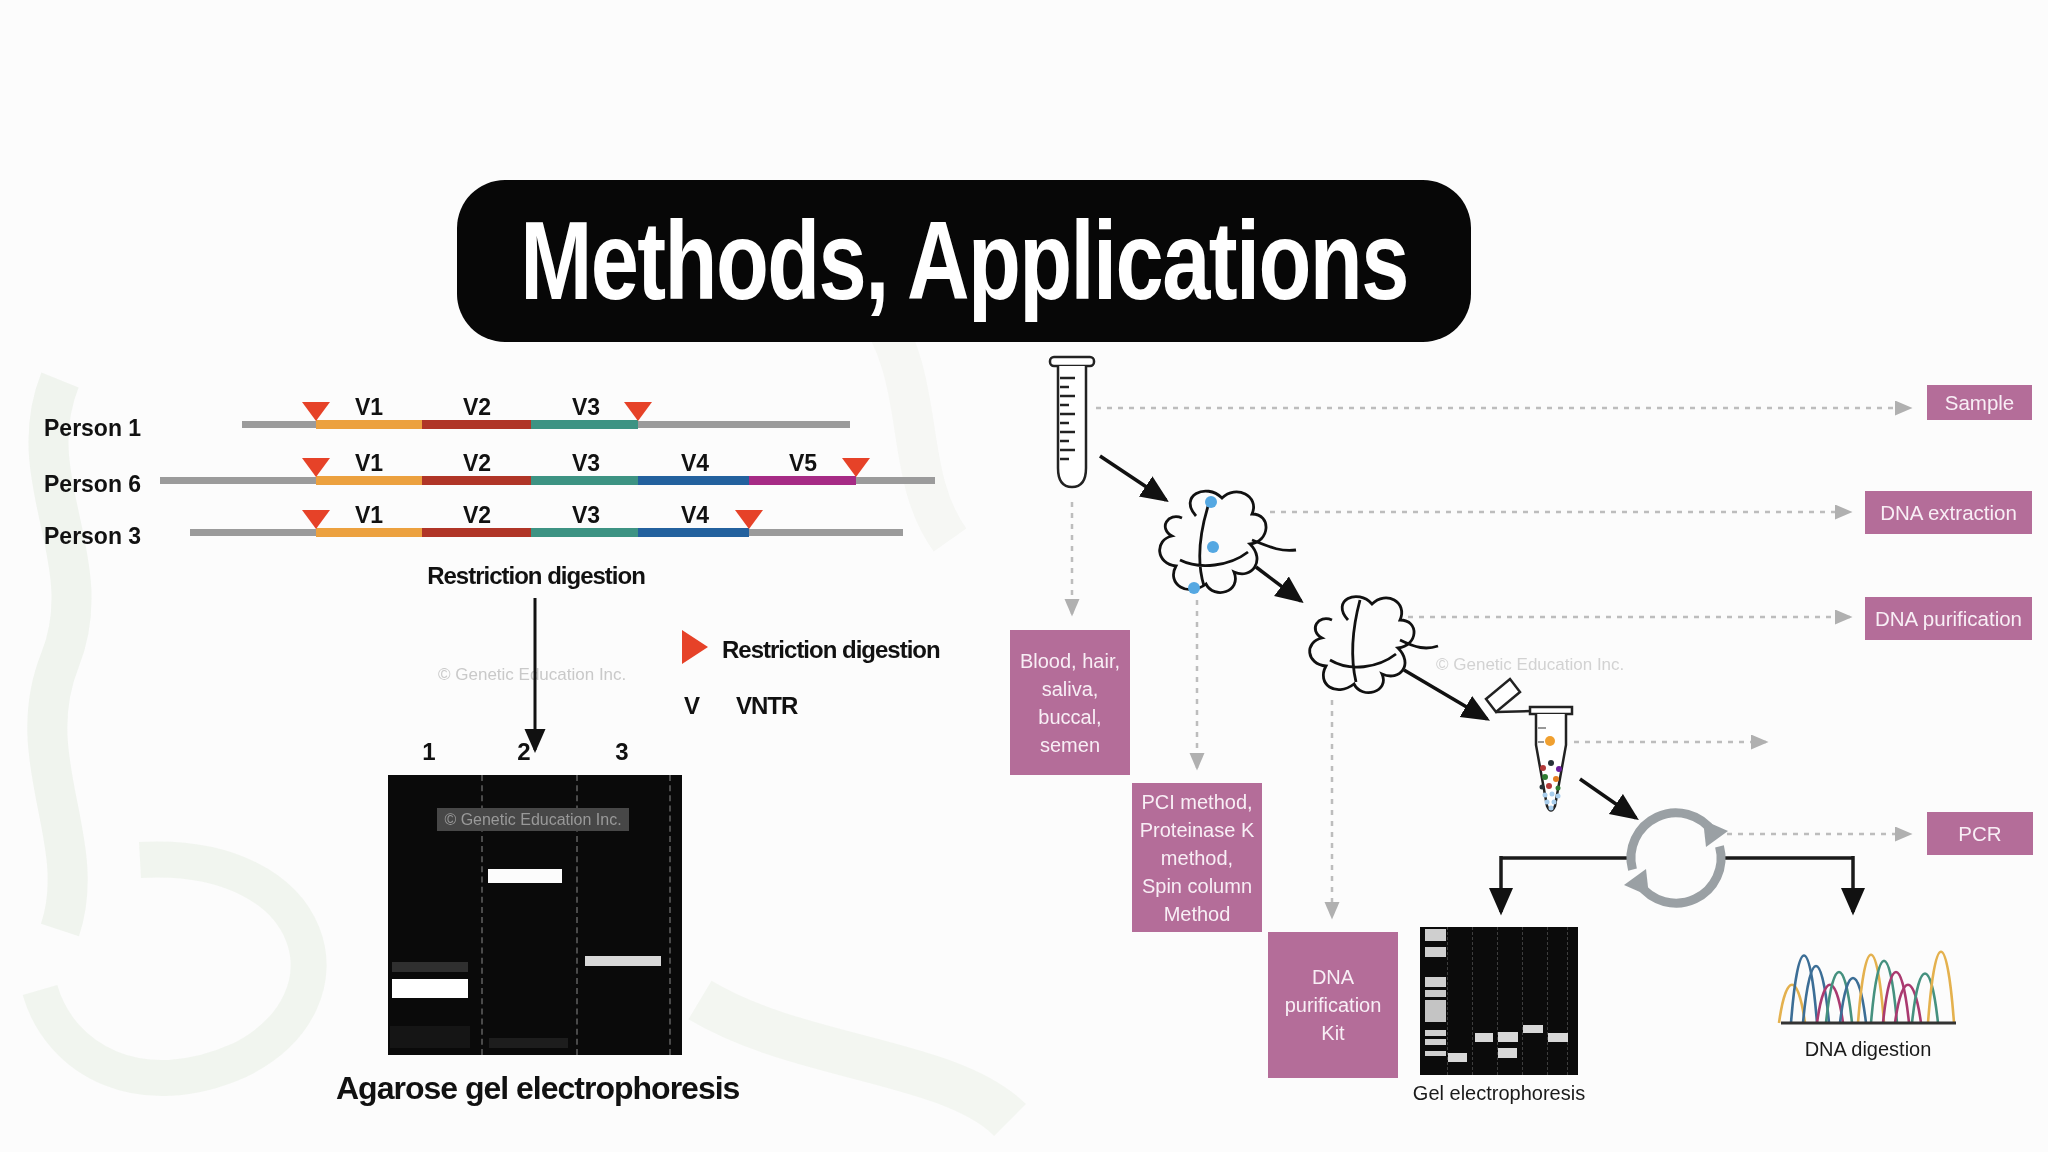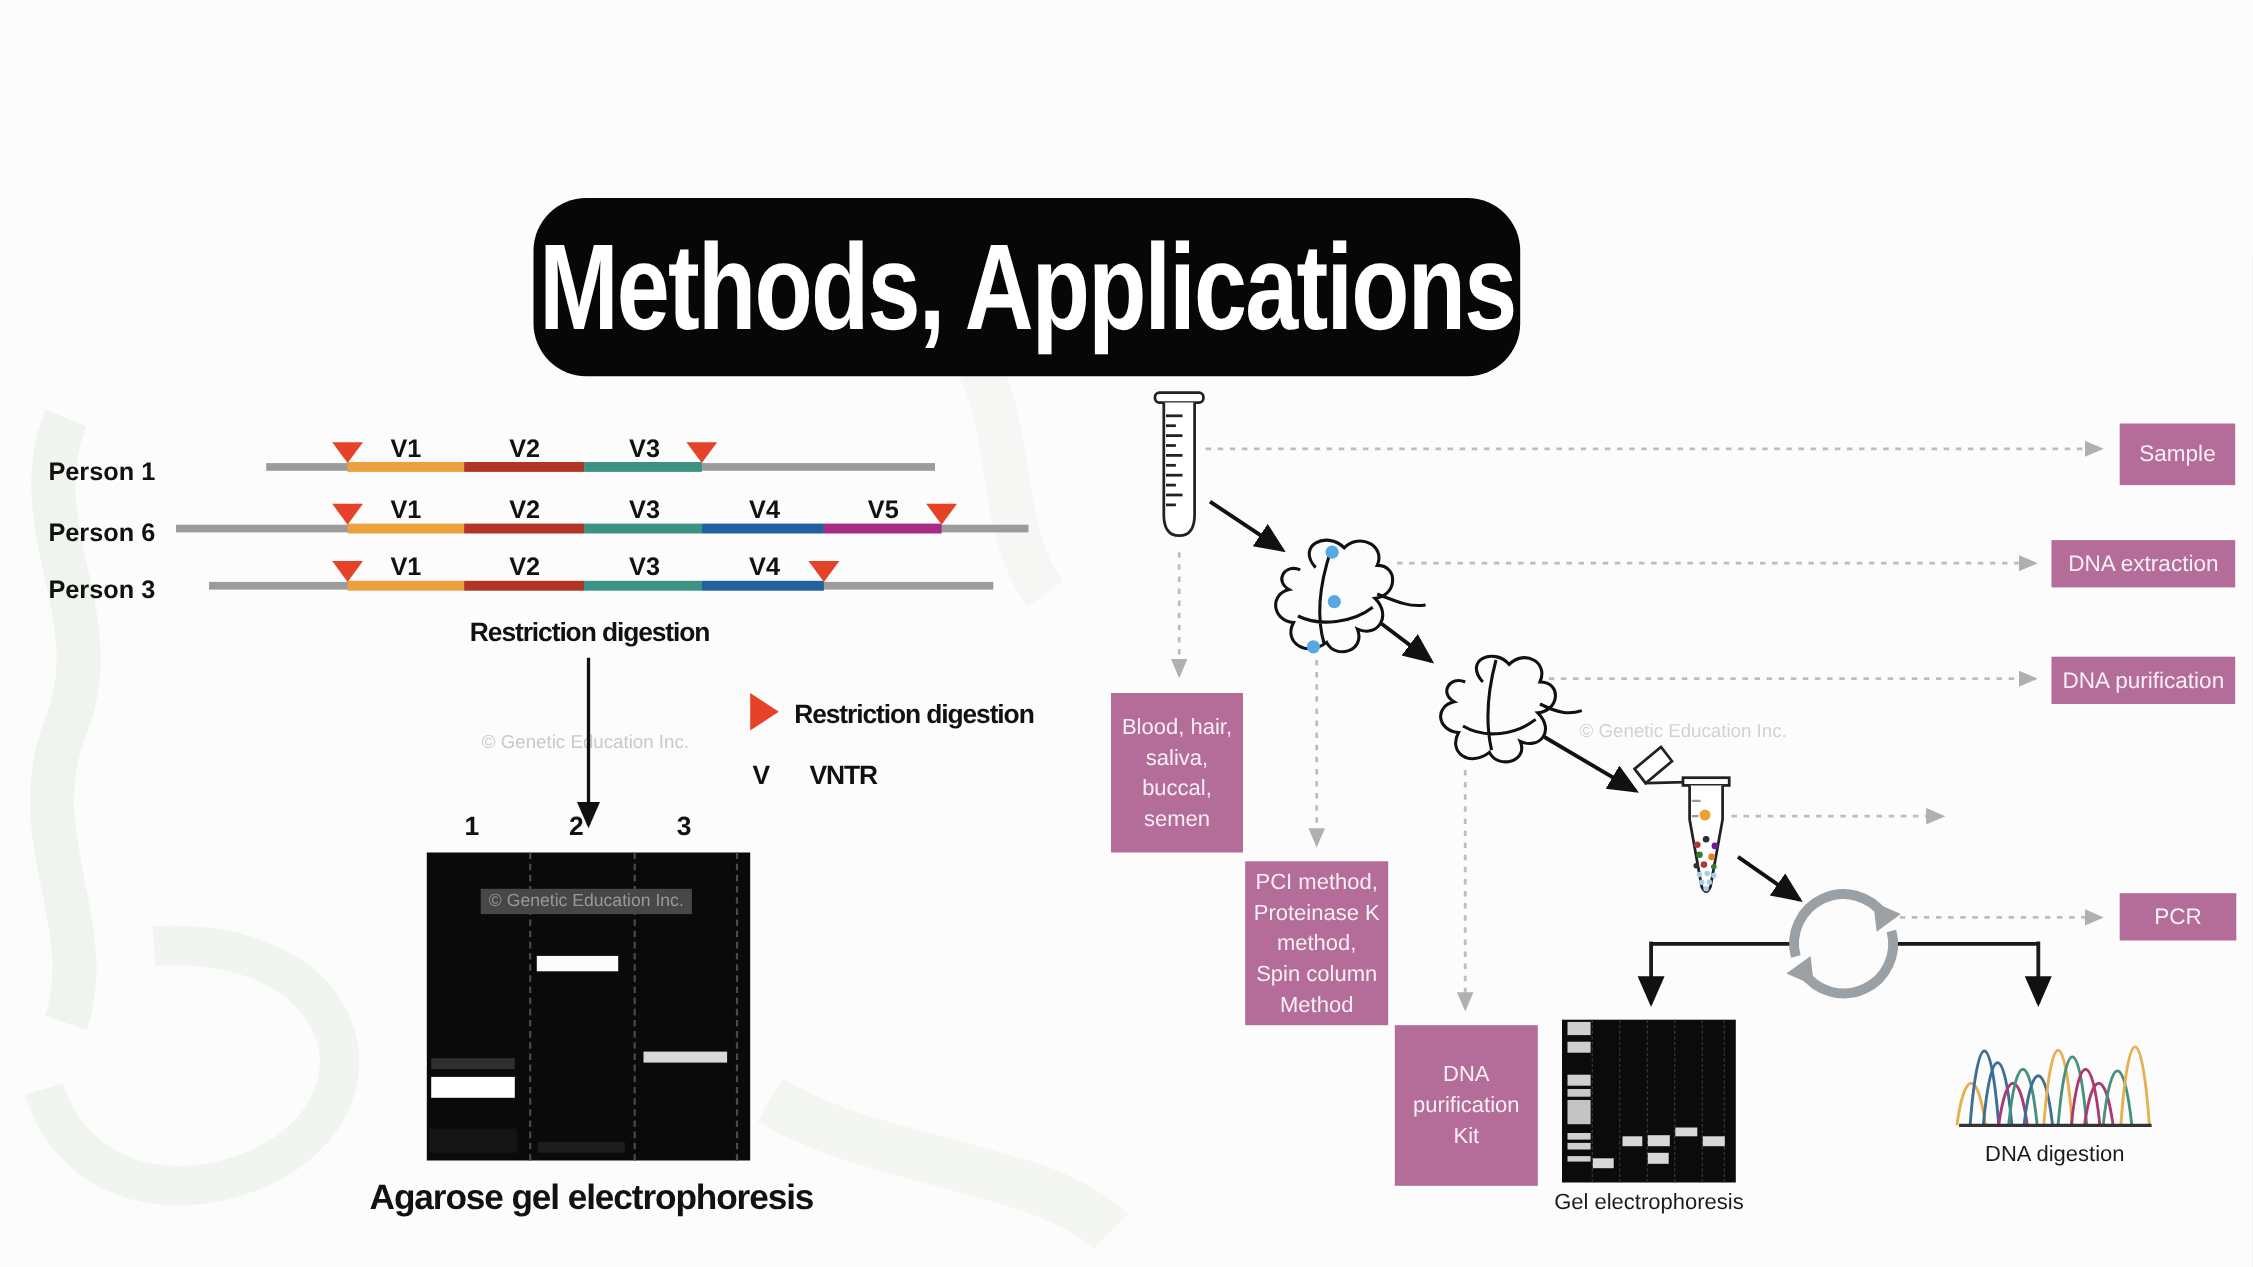--- a/index.html
+++ b/index.html
@@ -1,21 +1,21 @@
 <!DOCTYPE html>
 <html><head>
 <meta charset="utf-8">
 <style>
   html,body{margin:0;padding:0;background:#e8e8e8;}
   .canvas{position:relative;width:2048px;height:1152px;overflow:hidden;background:#fcfcfc;
           font-family:"Liberation Sans",sans-serif;color:#111;}
   
   .banner{position:absolute;background:#070707;display:flex;align-items:center;justify-content:center;}
   .banner-wide{left:80px;top:38px;width:1861px;height:168px;border-radius:48px;}
-  .banner-narrow{left:457px;top:180px;width:897px;height:162px;border-radius:48px;margin-left:28px;}
+  .banner-narrow{left:457px;top:180px;width:1014px;height:162px;border-radius:48px;}
   .title-line{color:#fff;font-weight:bold;letter-spacing:-2px;}
   .squeeze{display:block;transform:scaleX(.78);transform-origin:50% 50%;white-space:nowrap;}
   .t1{font-size:117px;}
   .t2{font-size:111px;}
   
   .plabel{position:absolute;left:44px;width:140px;font-size:23px;font-weight:bold;}
   .dna-line{position:absolute;height:7px;background:#9b9b9b;}
   .seg{position:absolute;height:9px;}
   .c1{background:#eca13f}.c2{background:#b03527}.c3{background:#3d9383}.c4{background:#23619e}.c5{background:#a62b85}
   .vlab{position:absolute;width:64px;text-align:center;font-size:23px;font-weight:bold;}
@@ -111,21 +111,21 @@
     <div class="wm-chip">© Genetic Education Inc.</div>
     <div class="band" style="left:100px;top:94px;width:74px;height:14px;background:#fcfcfc"></div>
     <div class="band" style="left:197px;top:181px;width:76px;height:10px;background:#d9d9d9"></div>
     <div class="band" style="left:4px;top:187px;width:76px;height:10px;background:#2f2f2f"></div>
     <div class="band" style="left:4px;top:204px;width:76px;height:19px;background:#ffffff"></div>
     <div class="band" style="left:2px;top:251px;width:80px;height:22px;background:#151515"></div>
     <div class="band" style="left:101px;top:263px;width:79px;height:10px;background:#1d1d1d"></div>
   </div>
   <div class="heading" style="left:336px;top:1070px;width:400px;text-align:center;font-size:32px">Agarose gel electrophoresis</div>
 
-  <div class="pinkbox stage" style="left:1927px;top:385px;width:105px;height:56px">Sample</div>
+  <div class="pinkbox stage" style="left:1927px;top:385px;width:105px;height:35px">Sample</div>
   <div class="pinkbox stage" style="left:1865px;top:491px;width:167px;height:43px">DNA extraction</div>
   <div class="pinkbox stage" style="left:1865px;top:597px;width:167px;height:43px">DNA purification</div>
   <div class="pinkbox stage" style="left:1927px;top:812px;width:106px;height:43px">PCR</div>
 
   <div class="pinkbox" style="left:1132px;top:783px;width:130px;height:149px">PCI method,
 Proteinase K
 method,
 Spin column
 Method</div>
   <div class="pinkbox" style="left:1010px;top:630px;width:120px;height:145px">Blood, hair,

